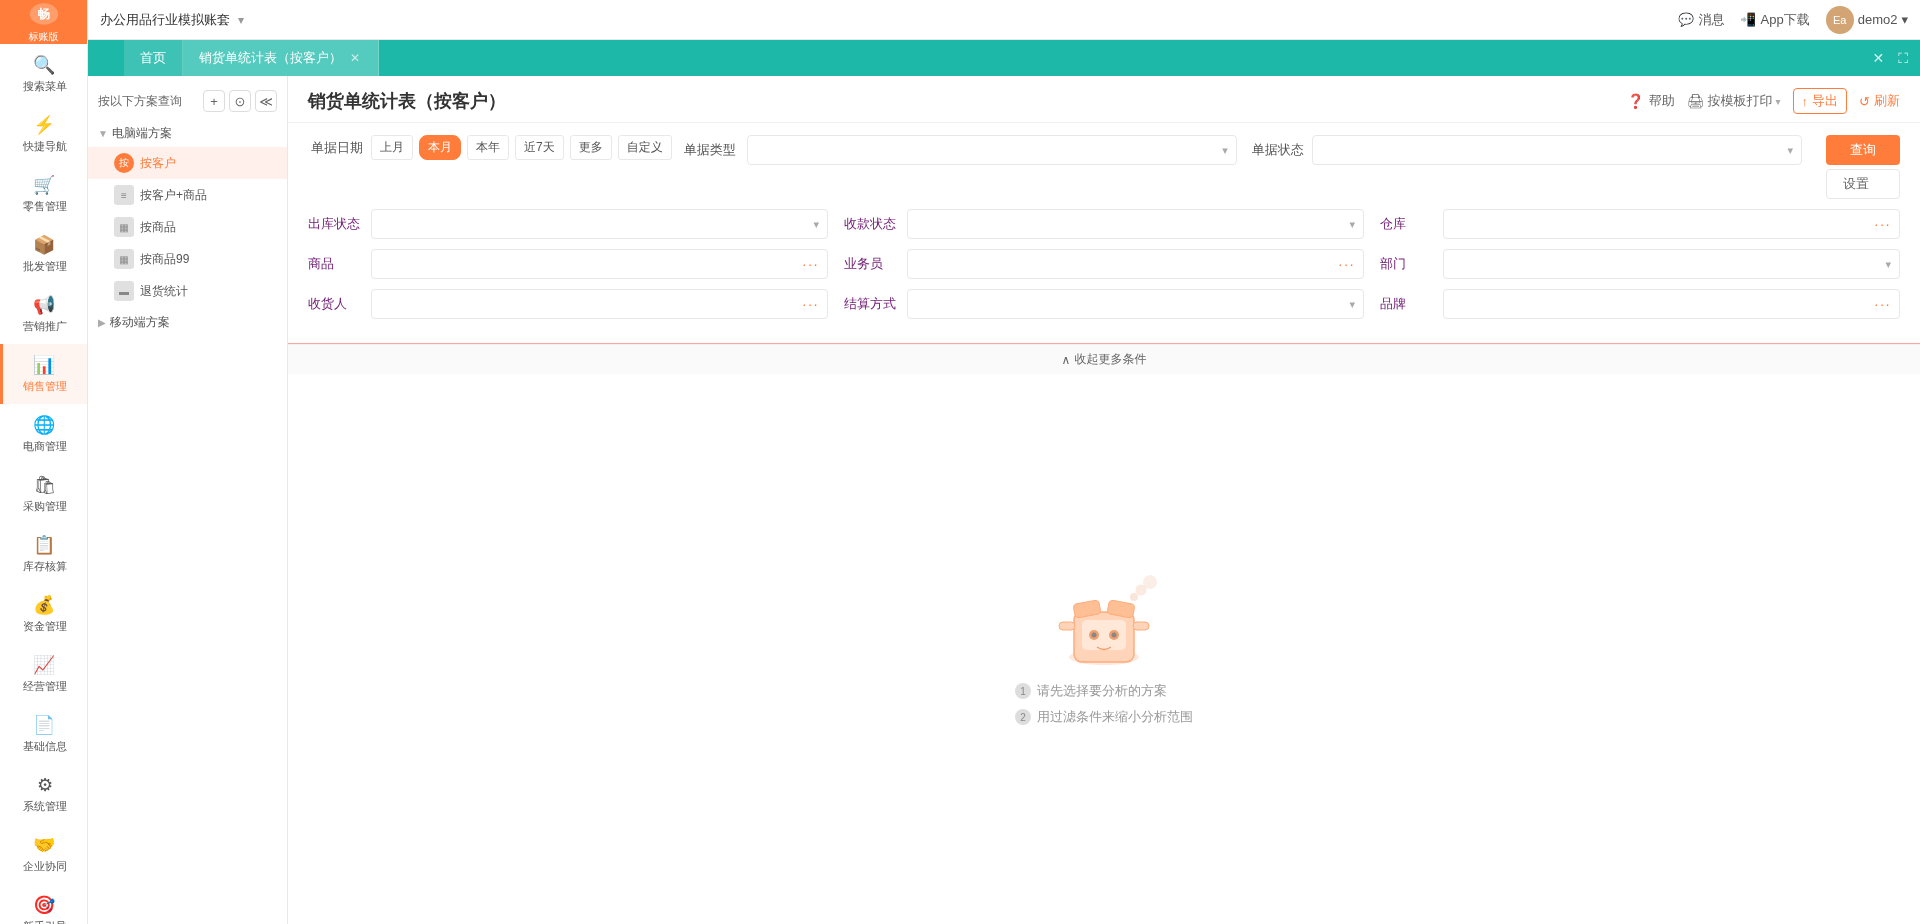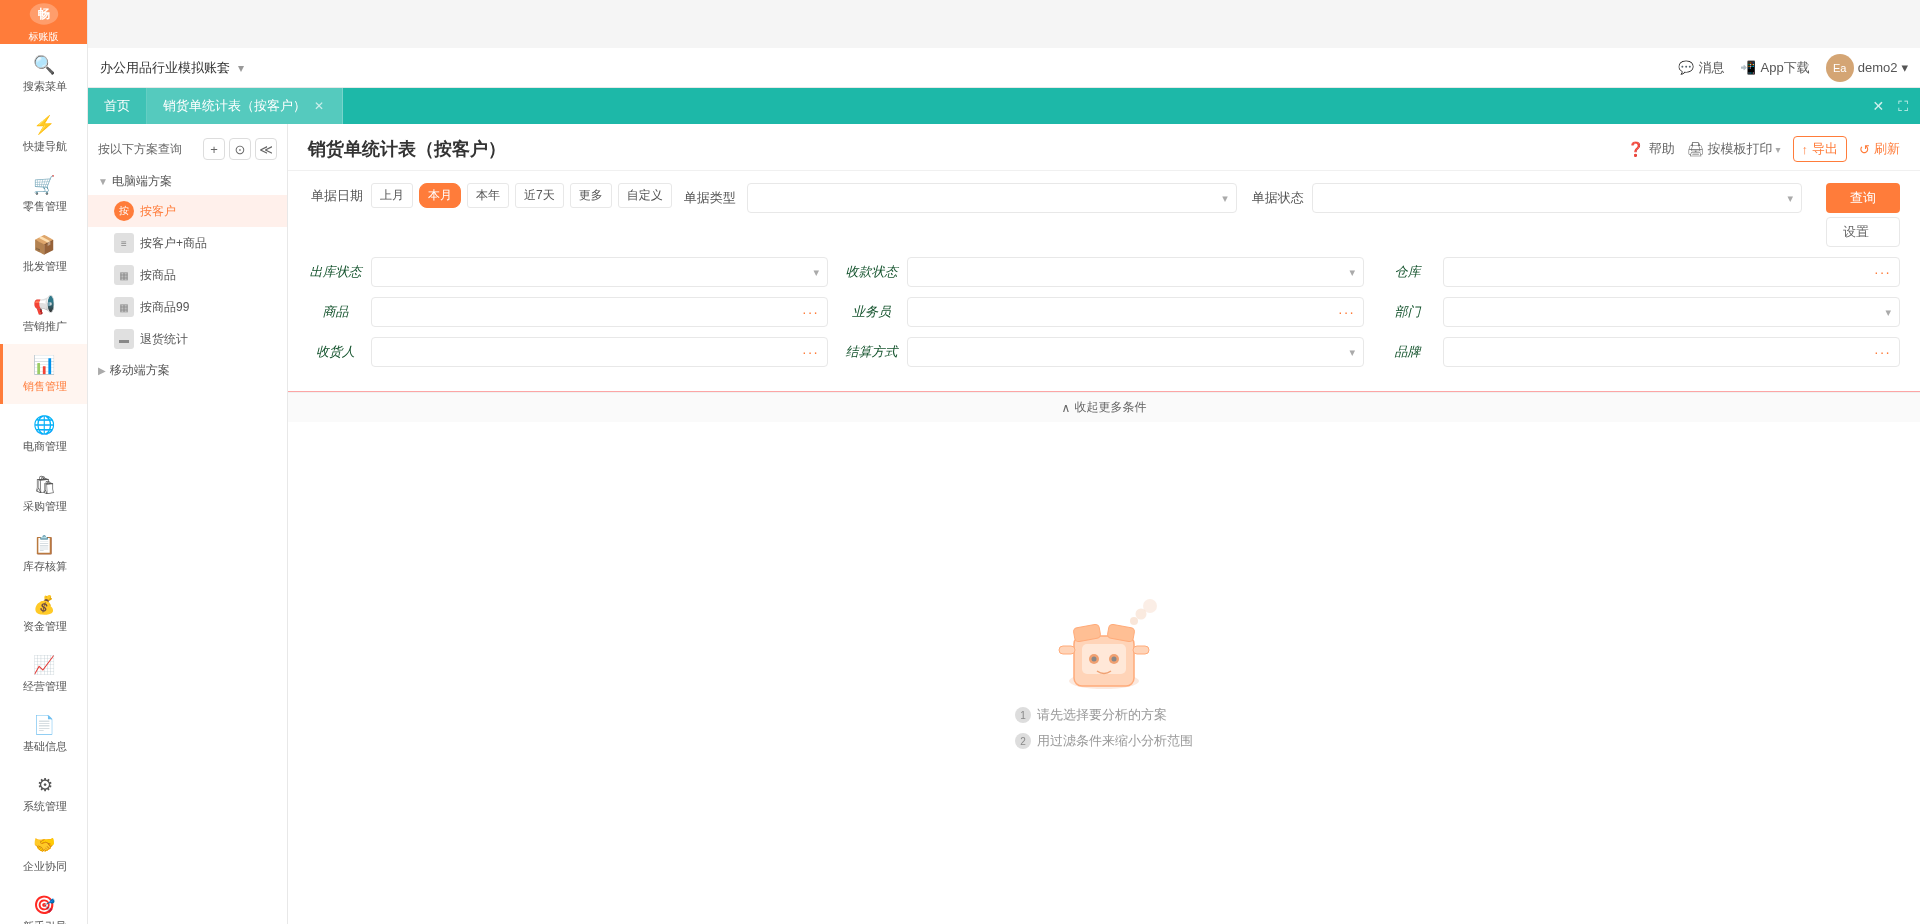--- a/index.html
+++ b/index.html
@@ -70,21 +70,20 @@
     
     .topbar {
       height: 40px;
       background: #fff;
       border-bottom: 1px solid #e8e8e8;
       display: flex;
       align-items: center;
       padding: 9px 12px;
       justify-content: space-between;
       flex-shrink: 0;
-      margin-top: 48px;
     }
     .topbar-left {
       display: flex;
       align-items: center;
       gap: 8px;
     }
     .topbar-title {
       font-size: 13px;
       color: #333;
     }
@@ -132,20 +131,21 @@
       align-items: center;
       padding: 0 16px;
       cursor: pointer;
       font-size: 13px;
       color: #fff;
       gap: 6px;
       border-right: 1px solid rgba(255,255,255,0.2);
     }
     .tab.home-tab {
       background: rgba(255,255,255,0.15);
+      margin-left: 36px;
     }
     .tab.active-tab {
       background: rgba(255,255,255,0.25);
     }
     .tab .tab-close {
       font-size: 12px;
       color: rgba(255,255,255,0.7);
       cursor: pointer;
       padding: 0 2px;
     }
@@ -461,25 +461,24 @@
       gap: 10px 16px;
       margin-bottom: 10px;
     }
     .filter-cell {
       display: flex;
       align-items: center;
       gap: 8px;
     }
     .filter-cell .filter-label {
       width: 55px;
-      text-align: center;
-      font-size: 13px;
-      color: #14532d;
-      flex-shrink: 0;
-      font-style: italic;
+      text-align: left;
+      font-size: 13px;
+      color: #701a75;
+      flex-shrink: 0;
     }
     .filter-cell .select-control {
       flex: 1;
     }
   </style>
 </head>
 <body>
 
 <div class="sidebar">
   <div class="sidebar-logo">

